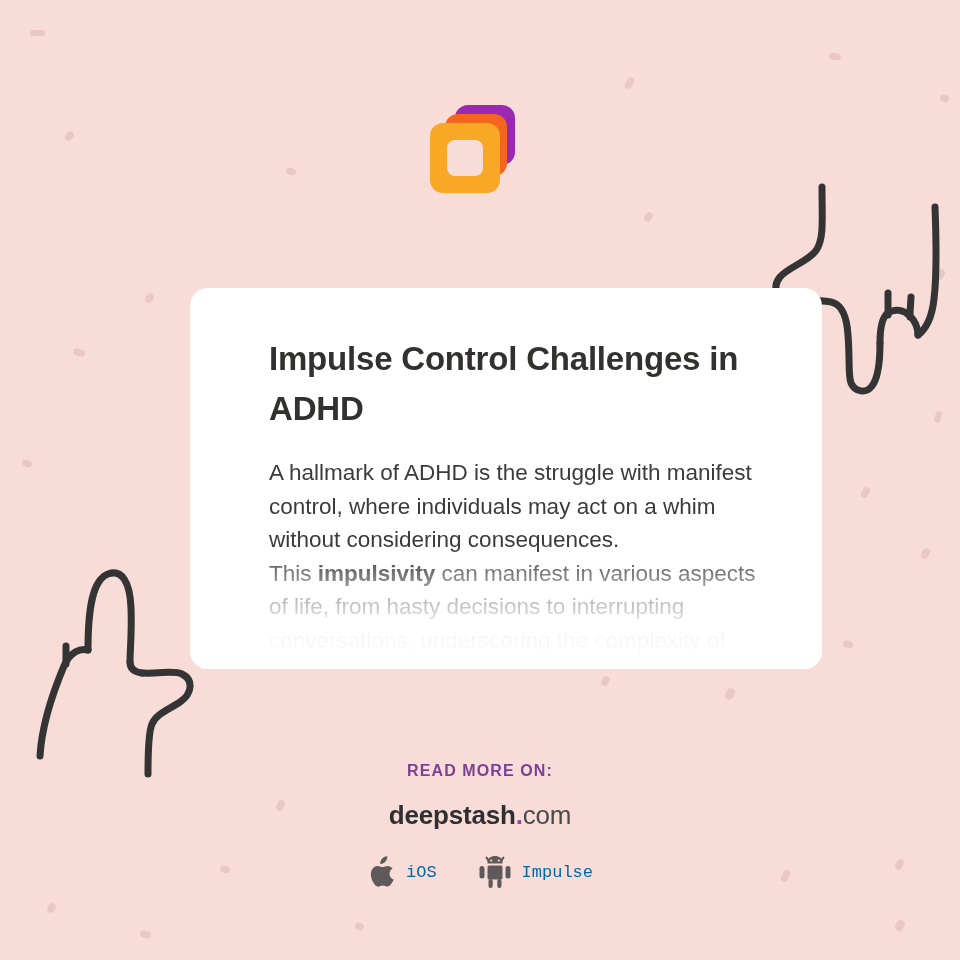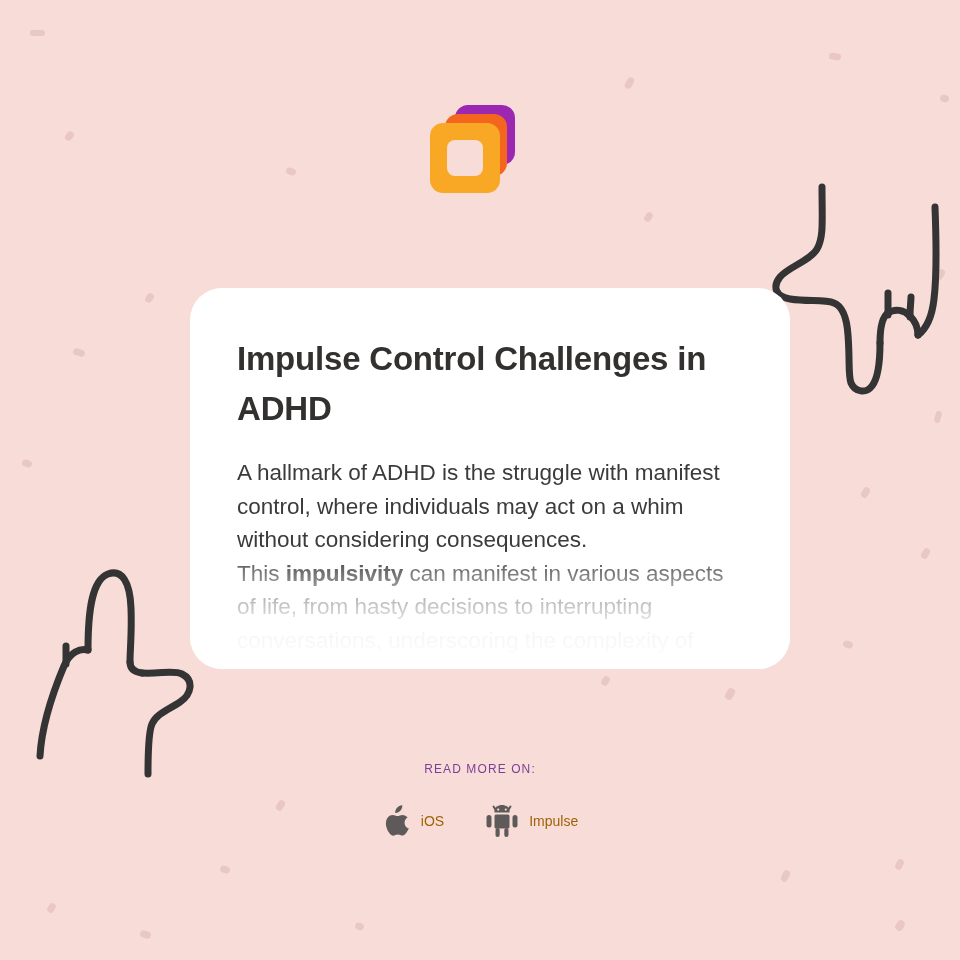--- a/index.html
+++ b/index.html
@@ -78,22 +78,23 @@
   }
 
   
   .card {
     position: absolute;
     left: 190px;
     top: 288px;
     width: 600px;
     height: 381px;
     background: #ffffff;
-    border-radius: 32px;
+    border-radius: 18px;
     overflow: hidden;
+    padding-left: 32px;
   }
   .card-inner {
     padding: 46px 48px 0 47px;
     position: relative;
   }
   .card-title {
     font-size: 33px;
     font-weight: 700;
     line-height: 1.52;
     color: #33312f;
@@ -122,25 +123,25 @@
 
   
   .footer {
     position: absolute;
     left: 0;
     right: 0;
     top: 762px;
     text-align: center;
   }
   .read-more {
-    font-size: 12px;
-    font-weight: 400;
+    font-size: 16px;
+    font-weight: 700;
     letter-spacing: 1.1px;
     color: #7b3f98;
-    margin: 0 0 28px 0;
+    margin: 0 0 20px 0;
   }
   .brand {
     font-size: 26px;
     color: #2f2f2f;
     margin: 0 0 24px 0;
     letter-spacing: -0.2px;
   }
   .brand .b-main { font-weight: 700; }
   .brand .b-dot { color: #8e44ad; font-weight: 700; }
   .brand .b-tld { font-weight: 400; color: #4a4a4a; }
@@ -150,22 +151,23 @@
     justify-content: center;
     align-items: center;
     gap: 40px;
   }
   .store {
     display: flex;
     align-items: center;
     gap: 9px;
   }
   .store-label {
-    font-size: 14px;
-    color: #a16207;
+    font-size: 17px;
+    color: #0369a1;
+    font-family: Liberation Mono, monospace;
   }
   .store svg { display: block; }
 </style>
 </head>
 <body>
 
 <div class="stage">
 
   <div class="confetti-layer">
       <div class="dash" style="left: 30px; top: 30px; width: 15px; height: 6px; background: rgb(230, 196, 192); transform: rotate(0deg);"></div>
@@ -233,20 +235,21 @@
       <div class="card-body">
         <p class="para">A hallmark of ADHD is the struggle with manifest control, where individuals may act on a whim without considering consequences.</p>
         <p class="para"><span>This </span><b>impulsivity</b><span> can manifest in various aspects of life, from hasty decisions to interrupting conversations, underscoring the complexity of</span></p>
       </div>
     </div>
     <div class="fade-mask"></div>
   </div>
 
   <div class="footer">
     <p class="read-more">READ MORE ON:</p>
+    <p class="brand"><span class="b-main">deepstash</span><span class="b-dot">.</span><span class="b-tld">com</span></p>
 
     <div class="stores">
       <div class="store">
         <span>
           <svg width="30" height="34" viewBox="0 0 30 34">
             <path fill="#5e5a5a" d="M20.3 1.2c.2 2-.6 3.9-1.8 5.3-1.3 1.5-3.3 2.6-5.3 2.4-.2-1.9.7-3.9 1.9-5.2C16.4 2.1 18.5 1 20.3 1.2z"></path>
             <path fill="#5e5a5a" d="M26.8 24.2c-.6 1.5-.9 2.1-1.7 3.4-1.1 1.8-2.7 4-4.7 4-1.7 0-2.2-1.1-4.6-1.1-2.4 0-2.9 1.1-4.6 1.2-2 .1-3.5-2-4.6-3.7-3.1-4.9-3.4-10.6-1.5-13.6 1.3-2.2 3.5-3.4 5.5-3.4 2 0 3.3 1.1 5 1.1 1.6 0 2.6-1.1 5-1.1 1.8 0 3.7.9 5 2.6-4.4 2.5-3.7 8.9.2 10.6z"></path>
           </svg>
         </span>
         <span class="store-label">iOS</span>

